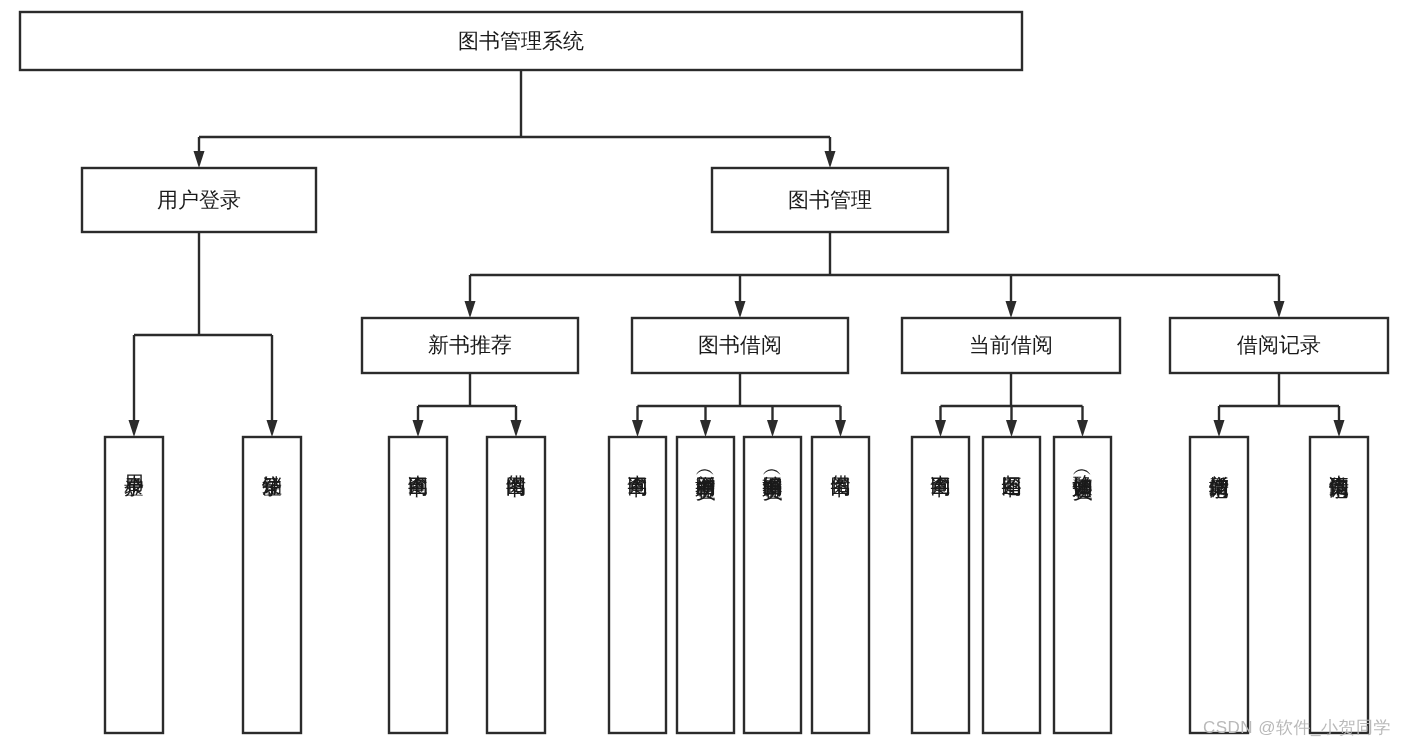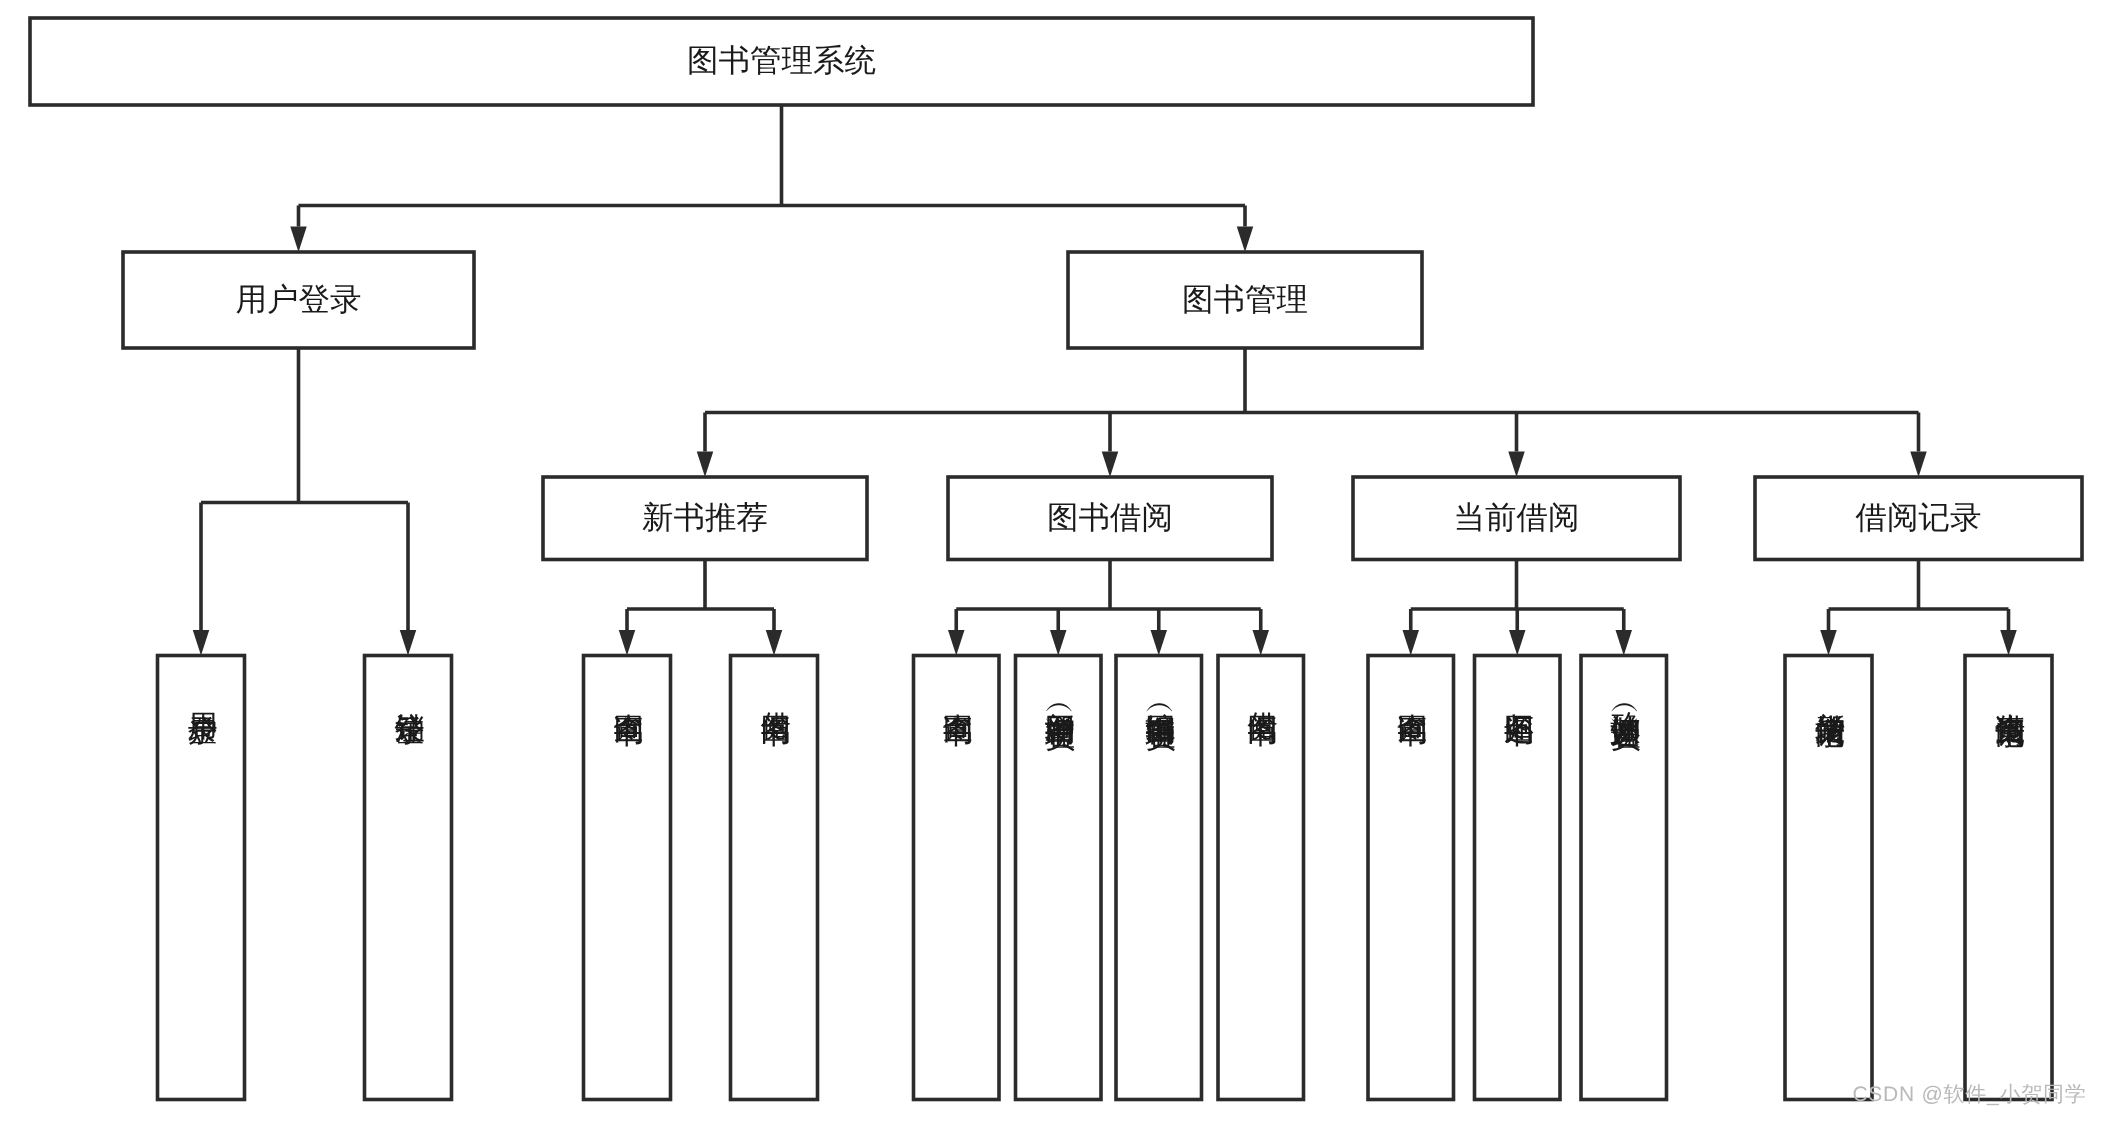--- a/index.html
+++ b/index.html
@@ -62,21 +62,21 @@
     line-height: 1.06;
     color: #1a1a1a;
     letter-spacing: 1px;
     white-space: nowrap;
   }
   .watermark {
     position: absolute;
     right: 14px;
     bottom: 8px;
     font-family: "Liberation Sans", "DejaVu Sans", sans-serif;
-    font-size: 14px;
+    font-size: 17px;
     color: #b9b9b9;
     letter-spacing: 0.5px;
     user-select: none;
   }
 </style>
 </head>
 <body>
 
 <div id="diagram-root">
   <svg class="tree-canvas" viewBox="0 0 1405 747" xmlns="http://www.w3.org/2000/svg">

